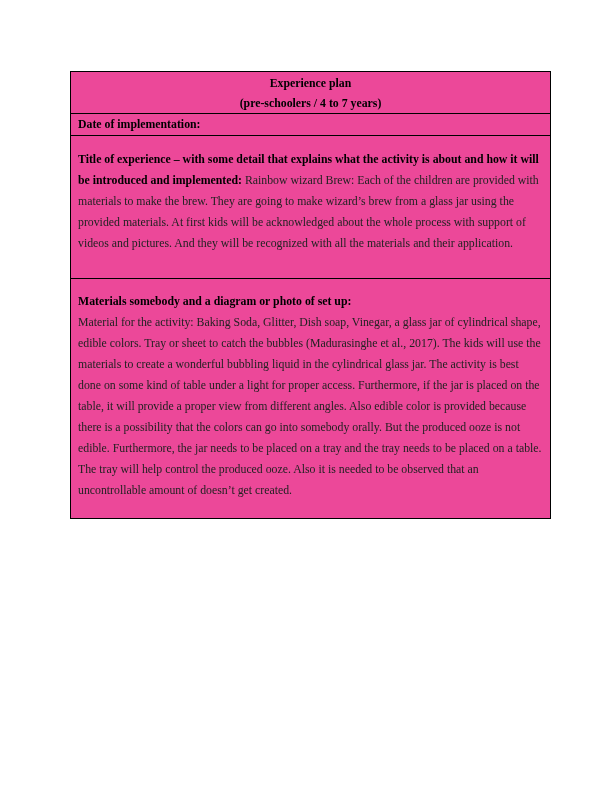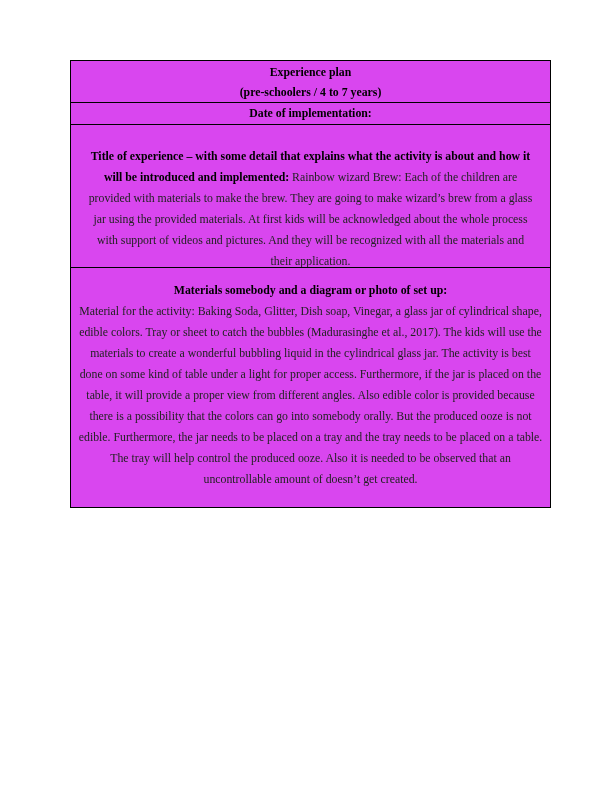--- a/index.html
+++ b/index.html
@@ -11,33 +11,33 @@
     position: relative;
     width: 612px;
     height: 792px;
     background: #ffffff;
     font-family: "Liberation Serif", serif;
     overflow: hidden;
   }
   .doc-table {
     position: absolute;
     left: 70px;
-    top: 60px;
+    top: 71px;
     width: 481px;
     box-sizing: border-box;
     border: 1.5px solid #000000;
-    background: #d946ef;
+    background: #ec4899;
   }
   .row {
     box-sizing: border-box;
     padding: 0 7px;
     font-size: 11.8px;
     line-height: 21px;
     color: #222222;
-    text-align: center;
+    text-align: left;
     overflow: hidden;
   }
   .row + .row {
     border-top: 1.5px solid #000000;
   }
   .header-row {
     height: 41px;
     text-align: center;
     padding-top: 1px;
   }
@@ -56,21 +56,21 @@
   }
   .materials-row {
     height: 240px;
     padding-top: 12px;
   }
   .bold {
     font-weight: bold;
     color: #000000;
   }
   .para {
-    margin: 8px;
+    margin: 0;
   }
 </style>
 </head>
 <body>
 
 <div class="page">
   <div class="doc-table">
 
     <div class="row header-row">
       <div class="header-line">Experience plan</div>

